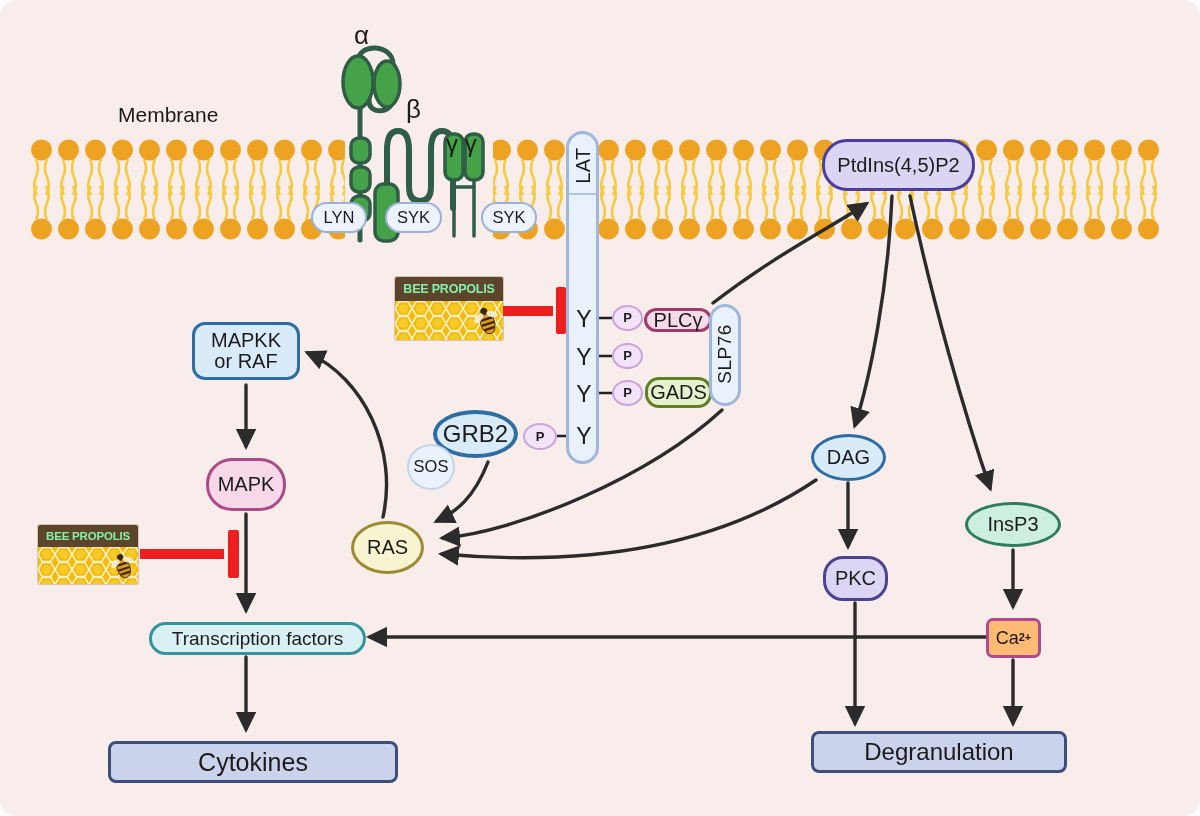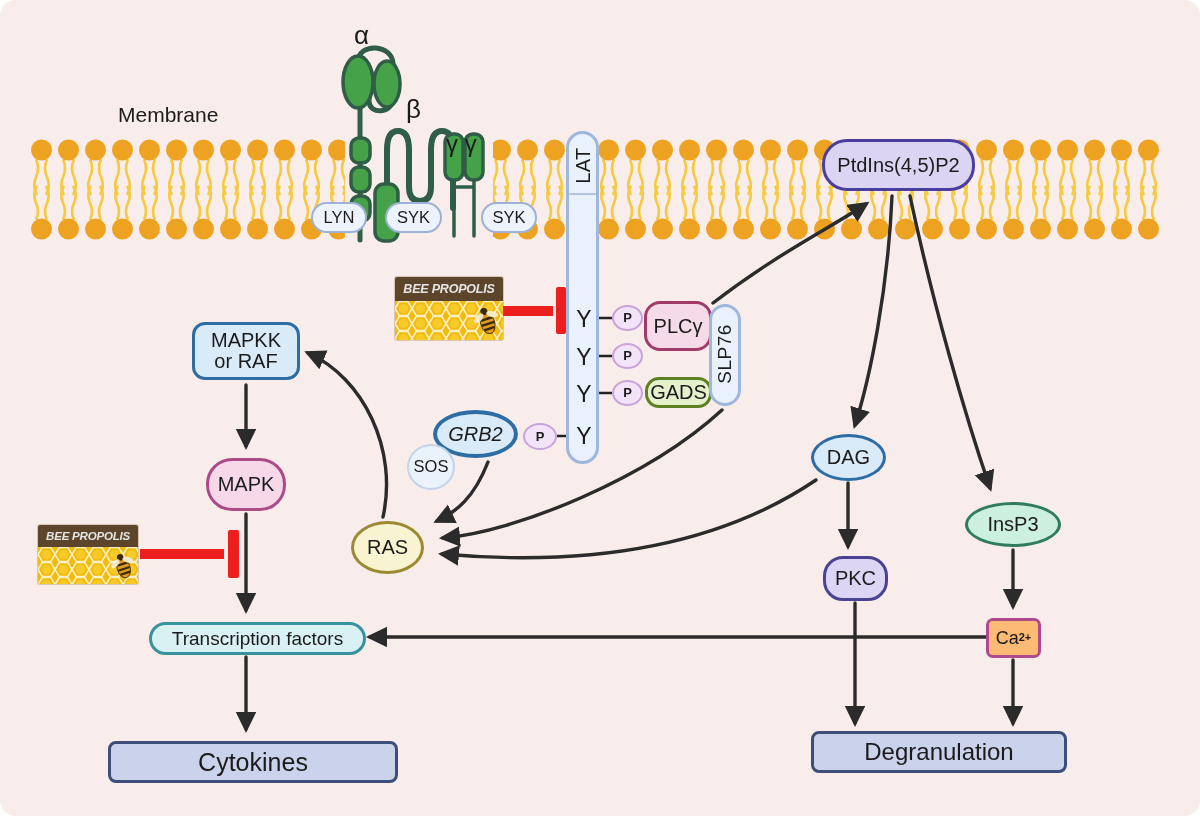--- a/index.html
+++ b/index.html
@@ -15,37 +15,37 @@
   
   .pill-kinase{background:#EDF3FC;border:2.5px solid #9DB1D6;border-radius:16px;font-size:16.5px;font-weight:500;}
   .bar{background:#E9F1FC;border:3px solid #9FB6DD;border-radius:17px;}
   .rot{transform:rotate(-90deg);transform-origin:center;position:absolute;z-index:3;
        text-align:center;font-size:20px;font-weight:500;letter-spacing:0.5px;}
   .tyr{position:absolute;z-index:3;width:28px;text-align:center;font-size:23px;font-weight:500;}
   .pcircle{background:#F3E3F8;border:2px solid #C9A3D9;border-radius:50%;font-size:13px;font-weight:700;z-index:3;}
   .plcg{background:#F5DAE8;border:3px solid #A13B6A;border-radius:16px;font-size:20px;}
   .gads{background:#E5F0CD;border:3px solid #5F7F23;border-radius:14px;font-size:20px;}
   .blue{background:#D9EAF9;border:3px solid #2E6DA4;}
-  .grb2{border-radius:50%;border-width:4px;font-size:20px;font-style:italic;}
+  .grb2{border-radius:50%;border-width:4px;font-size:24px;}
   .sos{background:#EAF2FC;border:2px solid #C3D4EA;border-radius:50%;font-size:16.5px;}
   .ras{background:#F8F4D2;border:3px solid #9C8A33;border-radius:50%;font-size:20px;}
   .mapkk{border-radius:13px;font-size:20px;}
   .mapk{background:#F6D8E9;border:3px solid #AB4C87;border-radius:26px;font-size:20px;}
   .tf{background:#D9F1F3;border:3px solid #37939B;border-radius:17px;font-size:19px;}
   .bigbox{background:#CBD2EB;border:3px solid #3E4E7B;border-radius:8px;}
   .ptdins{background:#DBD5F3;border:3.5px solid #4A3F9F;border-radius:25px;font-size:20px;}
   .dag{border-radius:50%;font-size:20px;}
   .pkc{background:#DCD6F4;border:3px solid #4A4490;border-radius:20px;font-size:20px;}
   .insp3{background:#CDEFDF;border:3px solid #2F7D5C;border-radius:50%;font-size:20px;}
   .ca{background:#fdba74;border:3px solid #B04A8F;border-radius:7px;font-size:18px;font-weight:500;}
   .ca sup{font-size:11px;font-weight:700;}
   
   .propolis{position:absolute;z-index:2;border-radius:2px;overflow:hidden;box-shadow:0 0 0 1px rgba(120,80,20,.25);}
-  .prop-banner{background:#5C452A;color:#e5e5e5;font-weight:700;font-size:12.5px;letter-spacing:-0.2px;
-               height:24px;display:flex;align-items:center;justify-content:center;white-space:nowrap;font-style:italic;}
+  .prop-banner{background:#5C452A;color:#86efac;font-weight:700;font-size:12.5px;letter-spacing:-0.2px;
+               height:24px;display:flex;align-items:center;justify-content:center;white-space:nowrap;}
   .prop-honey{display:block;width:100%;}
   .greek{font-size:26px;font-weight:500;}
   .membrane-lbl{font-size:21px;font-weight:500;}
   .latline{position:absolute;left:0;right:0;top:59px;border-top:2px solid #AFC3E2;}
 </style>
 </head>
 <body>
 
 <div id="canvas">
 
@@ -137,21 +137,21 @@
   <div class="rot" style="left:550px;top:154px;width:66px;">LAT</div>
   <div class="tyr" style="left:570px;top:306px;">Y</div>
   <div class="tyr" style="left:570px;top:344px;">Y</div>
   <div class="tyr" style="left:570px;top:381px;">Y</div>
   <div class="tyr" style="left:570px;top:423px;">Y</div>
   <div class="node pcircle" style="left:612px;top:305px;width:31px;height:26px;">P</div>
   <div class="node pcircle" style="left:612px;top:343px;width:31px;height:26px;">P</div>
   <div class="node pcircle" style="left:612px;top:380px;width:31px;height:26px;">P</div>
   <div class="node pcircle" style="left:523px;top:423px;width:34px;height:27px;">P</div>
 
-  <div class="node plcg" style="left:644px;top:301px;width:68px;height:50px;">PLCγ</div>
+  <div class="node plcg" style="left:644px;top:308px;width:68px;height:24px;">PLCγ</div>
   <div class="node gads" style="left:645px;top:377px;width:67px;height:31px;">GADS</div>
   <div class="node bar" style="left:709px;top:304px;width:32px;height:102px;"></div>
   <div class="rot" style="left:680px;top:343px;width:90px;font-size:19px;">SLP76</div>
 
   <div class="node blue grb2" style="left:433px;top:410px;width:85px;height:48px;">GRB2</div>
   <div class="node sos" style="left:407px;top:444px;width:48px;height:46px;">SOS</div>
   <div class="node ras" style="left:351px;top:521px;width:73px;height:53px;">RAS</div>
 
   <div class="node blue mapkk" style="left:192px;top:322px;width:108px;height:58px;flex-direction:column;">
     <span>MAPKK</span>

